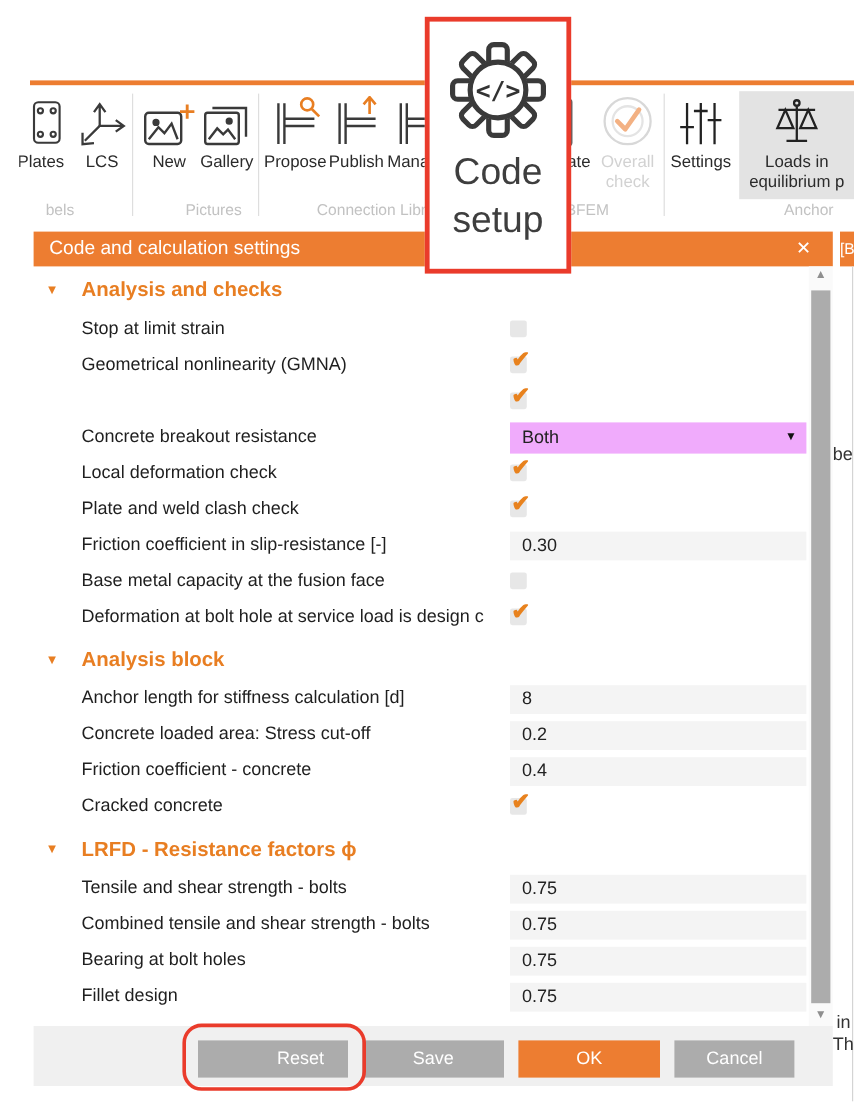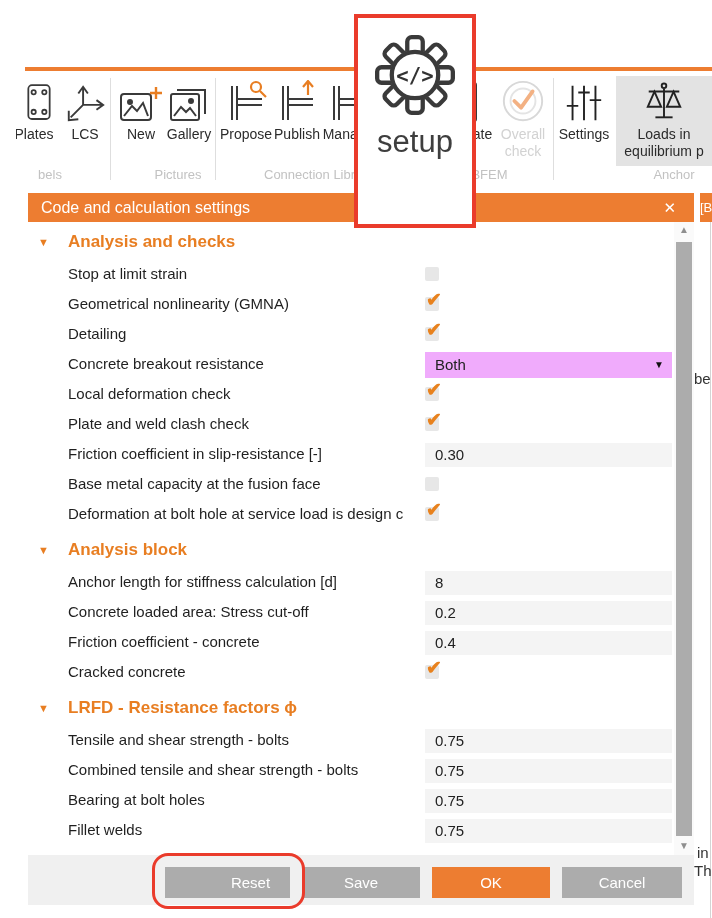--- a/index.html
+++ b/index.html
@@ -49,21 +49,21 @@
   #sb .up { top:2px; } #sb .dn { bottom:4px; }
   #sb .thumb { position:absolute; left:2px; top:20px; width:16px; height:594px; background:#ACACAC; }
 
   
   #footer { position:absolute; left:0; right:0; bottom:0; height:50px; background:#F0F0F0; }
   .btn { position:absolute; top:12px; height:31px; background:#ACACAC; color:#fff; font-size:15px;
          text-align:center; line-height:31px; cursor:default; }
   #btn-reset { left:137px; width:125px;padding-left:46px; }
   #btn-save  { left:274px; width:118px; }
   #btn-ok    { left:404px; width:118px; background:#ED7D31; }
-  #btn-cancel{ left:534px; width:120px; }
+  #btn-cancel{ left:534px; width:100px; }
 
   #red-ring { position:absolute; left:152px; top:853px; width:153px; height:56px; border:3px solid #EA3B2B;
               border-radius:16px; z-index:60; }
 
   
   .frag { position:absolute; font-size:15px; color:#333; white-space:nowrap; }
   #frag-orange { position:absolute; left:700px; top:193px; width:12px; height:29px; background:#ED7D31;
                  color:#fff; font-size:13px; line-height:29px; overflow:hidden; }
   #vline { position:absolute; left:710px; top:222px; width:1px; height:696px; background:#D4D4D4; }
 </style>
@@ -238,21 +238,20 @@
         </div>
         <div class="row">
           <span class="row-label">Geometrical nonlinearity (GMNA)</span>
           <div class="ctrl">
             <span class="cb">
               <span class="check">✔</span>
             </span>
           </div>
         </div>
         <div class="row">
-          <span class="row-label">Detailing</span>
           <div class="ctrl">
             <span class="cb">
               <span class="check">✔</span>
             </span>
           </div>
         </div>
         <div class="row">
           <span class="row-label">Concrete breakout resistance</span>
           <div class="ctrl">
             <div class="select"><span>Both</span><span class="dd">▼</span></div>
@@ -340,21 +339,21 @@
             <div class="field">0.75</div>
           </div>
         </div>
         <div class="row">
           <span class="row-label">Bearing at bolt holes</span>
           <div class="ctrl">
             <div class="field">0.75</div>
           </div>
         </div>
         <div class="row">
-          <span class="row-label">Fillet welds</span>
+          <span class="row-label">Fillet design</span>
           <div class="ctrl">
             <div class="field">0.75</div>
           </div>
         </div>
       </div>
 
     <div id="sb">
       <span class="ar up">▲</span>
       <div class="thumb"></div>
       <span class="ar dn">▼</span>
@@ -378,16 +377,17 @@
         <rect x="41" y="6" width="18" height="26" rx="5" transform="rotate(135 50 50)"></rect>
         <rect x="41" y="6" width="18" height="26" rx="5" transform="rotate(180 50 50)"></rect>
         <rect x="41" y="6" width="18" height="26" rx="5" transform="rotate(225 50 50)"></rect>
         <rect x="41" y="6" width="18" height="26" rx="5" transform="rotate(270 50 50)"></rect>
         <rect x="41" y="6" width="18" height="26" rx="5" transform="rotate(315 50 50)"></rect>
       </g>
       <circle cx="50" cy="50" r="29" fill="#fff"></circle>
       <circle cx="50" cy="50" r="27" fill="#fff" stroke="#3A3A3A" stroke-width="5"></circle>
       <text x="50" y="59" text-anchor="middle" font-size="24" font-weight="bold" fill="#333" font-family="DejaVu Sans Mono, monospace">&lt;/&gt;</text>
     </svg>
+    <div class="big">Code</div>
     <div class="big">setup</div>
   </div>
 
 </div>
 
 </body></html>

